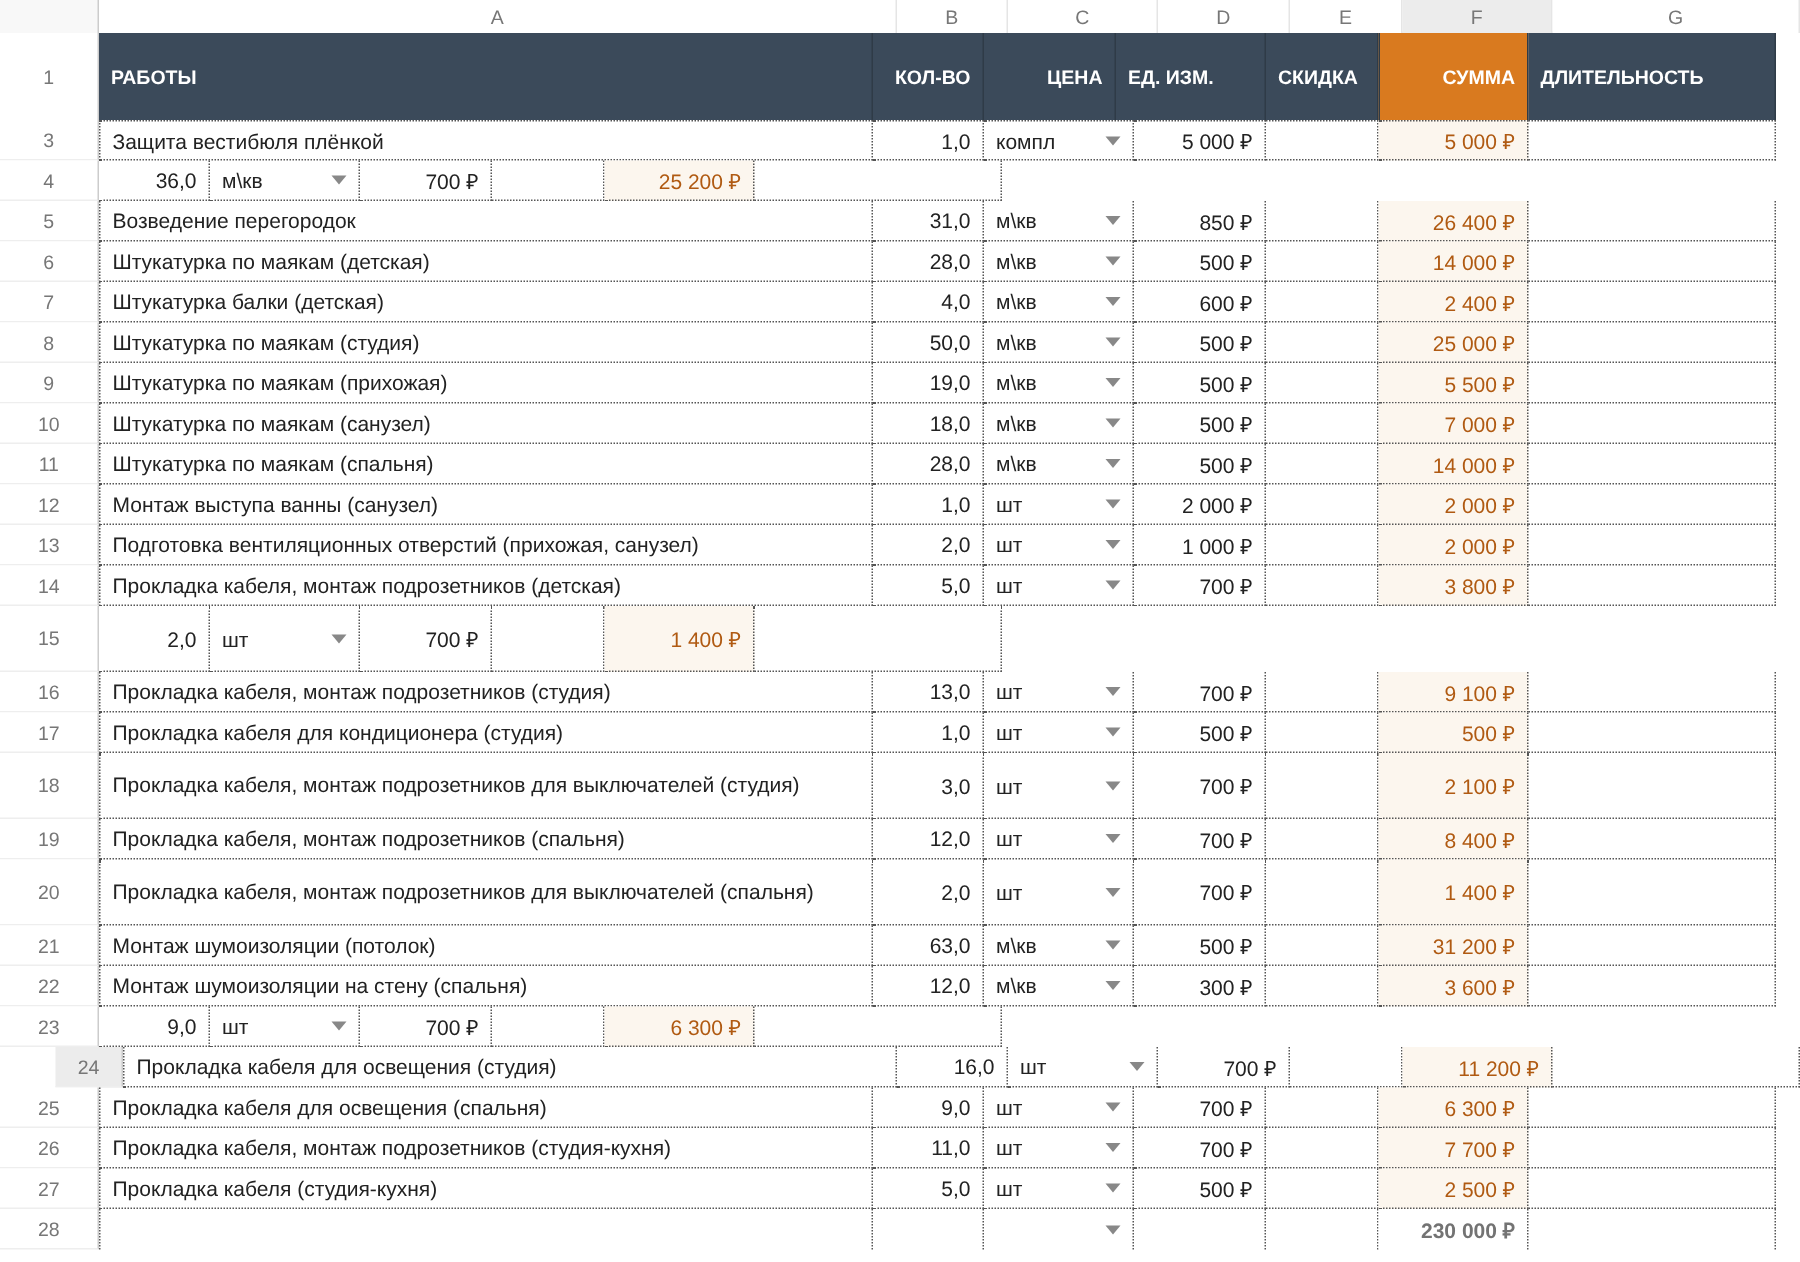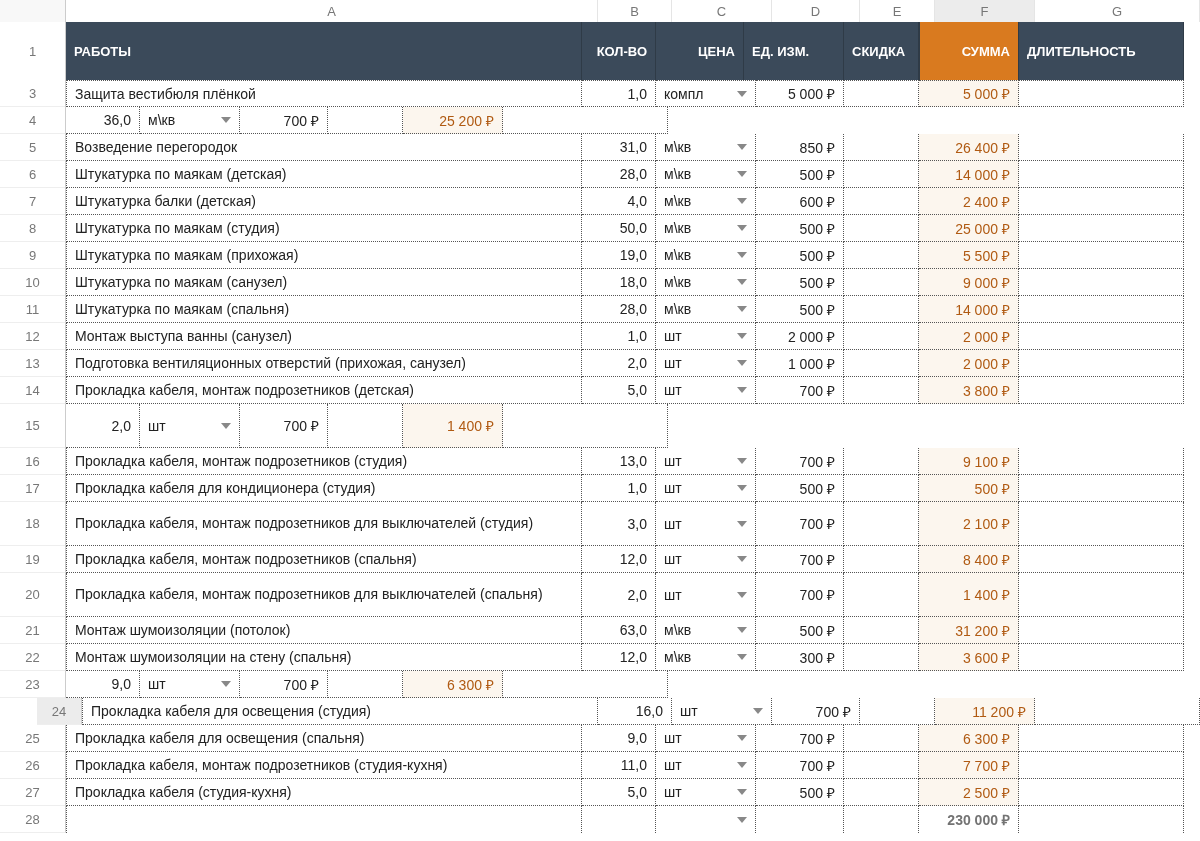--- a/index.html
+++ b/index.html
@@ -283,21 +283,21 @@
             <span class="txt">м\кв</span>
             <span class="dd"></span>
           </div>
           <div class="c c-D">
             <span class="txt">500 ₽</span>
           </div>
           <div class="c c-E">
             <span class="txt"></span>
           </div>
           <div class="c c-F sum-col">
-            <span class="txt">9 000 ₽</span>
+            <span class="txt">7 000 ₽</span>
           </div>
           <div class="c c-G">
             <span class="txt"></span>
           </div>
         </div>
       </div>
       <div class="row data">
         <div class="rn">11</div>
         <div class="cells">
           <div class="c c-A">

